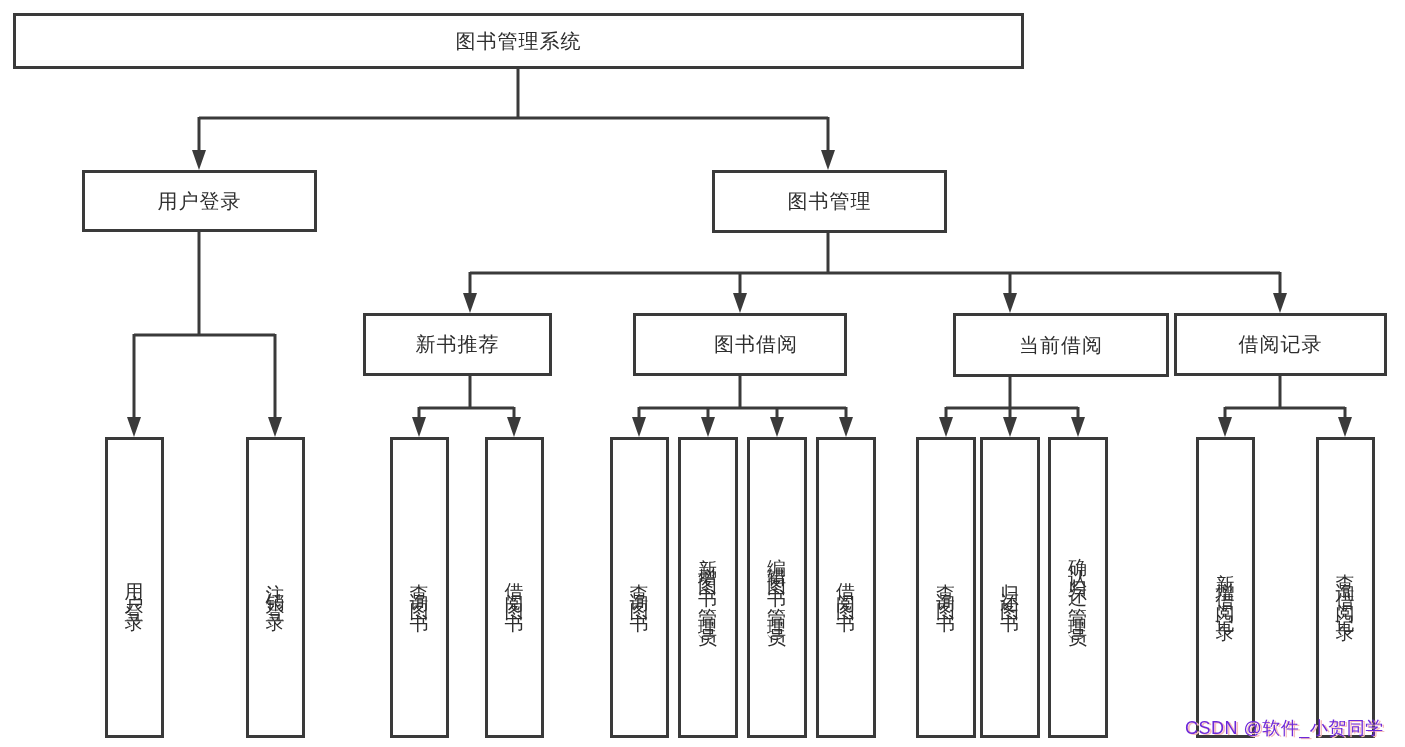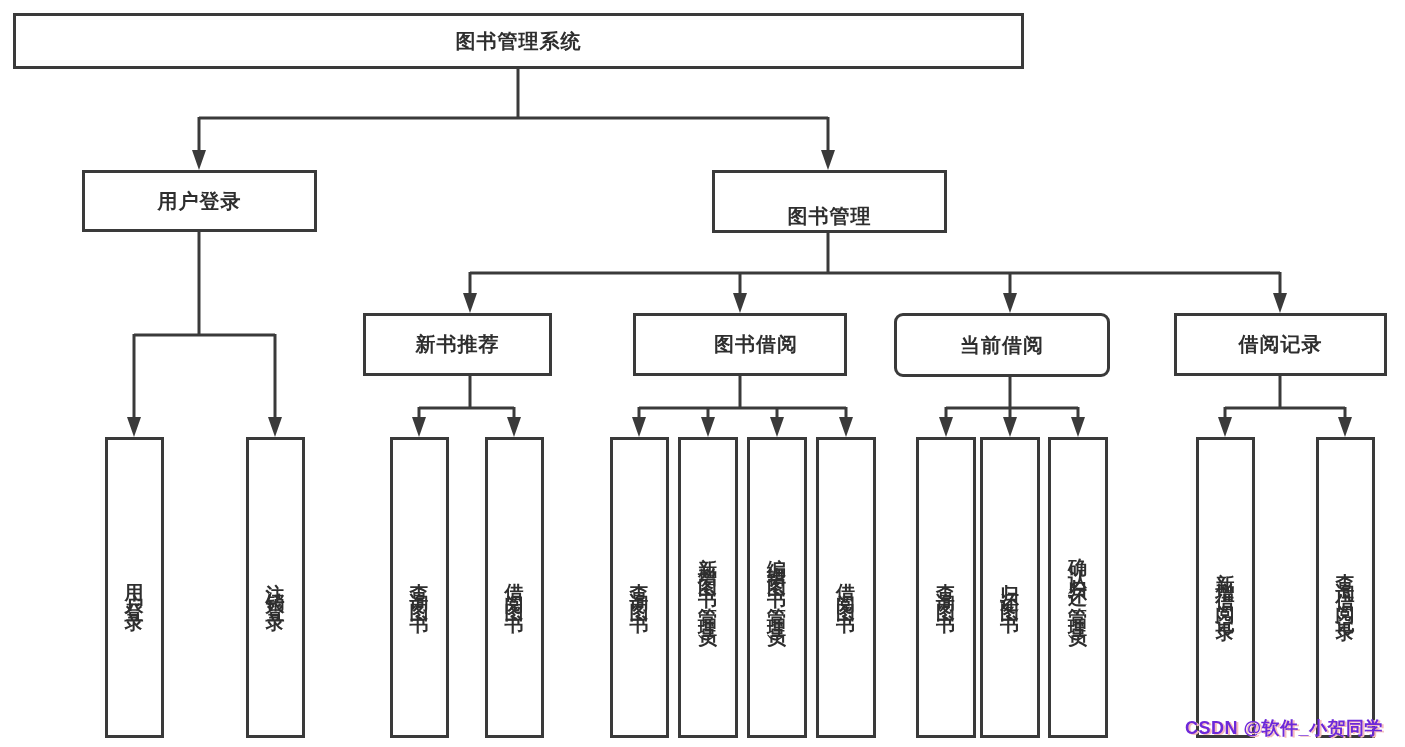--- a/index.html
+++ b/index.html
@@ -4,21 +4,20 @@
 <style>
   html, body { margin: 0; padding: 0; background: #ffffff; }
   .canvas {
     position: relative;
     width: 1405px;
     height: 747px;
     background: #ffffff;
     font-family: "Liberation Sans", sans-serif;
     color: #2e2e2e;
     overflow: hidden;
-    font-weight: bold;
   }
   .connector-layer {
     position: absolute;
     left: 0; top: 0;
     width: 1405px; height: 747px;
     z-index: 1;
   }
   .node {
     position: absolute;
     box-sizing: border-box;
@@ -36,25 +35,25 @@
     writing-mode: vertical-rl;
     text-orientation: mixed;
     letter-spacing: 10px;
     font-size: 19px;
     line-height: 1;
   }
   
   .n-root   { left: 13px;  top: 13px;  width: 1011px; height: 56px; }
   
   .n-login  { left: 82px;  top: 170px; width: 235px; height: 62px; }
-  .n-mgmt   { left: 712px; top: 170px; width: 235px; height: 63px; align-items: flex-end; }
+  .n-mgmt   { left: 712px; top: 170px; width: 235px; height: 63px; }
   
   .n-rec    { left: 363px;  top: 313px; width: 189px; height: 63px; }
   .n-borrow { left: 633px;  top: 313px; width: 214px; height: 63px; padding-left: 32px; }
-  .n-cur    { left: 894px;  top: 313px; width: 216px; height: 64px; border-radius: 9px; }
+  .n-cur    { left: 953px;  top: 313px; width: 216px; height: 64px; }
   .n-hist   { left: 1174px; top: 313px; width: 213px; height: 63px; justify-content: center; }
   
   .leaf { top: 437px; height: 301px; }
   .l-1  { left: 105px;  width: 59px; }
   .l-2  { left: 246px;  width: 59px; }
   .l-3  { left: 390px;  width: 59px; }
   .l-4  { left: 485px;  width: 59px; }
   .l-5  { left: 610px;  width: 59px; }
   .l-6  { left: 678px;  width: 60px; }
   .l-7  { left: 747px;  width: 60px; }

